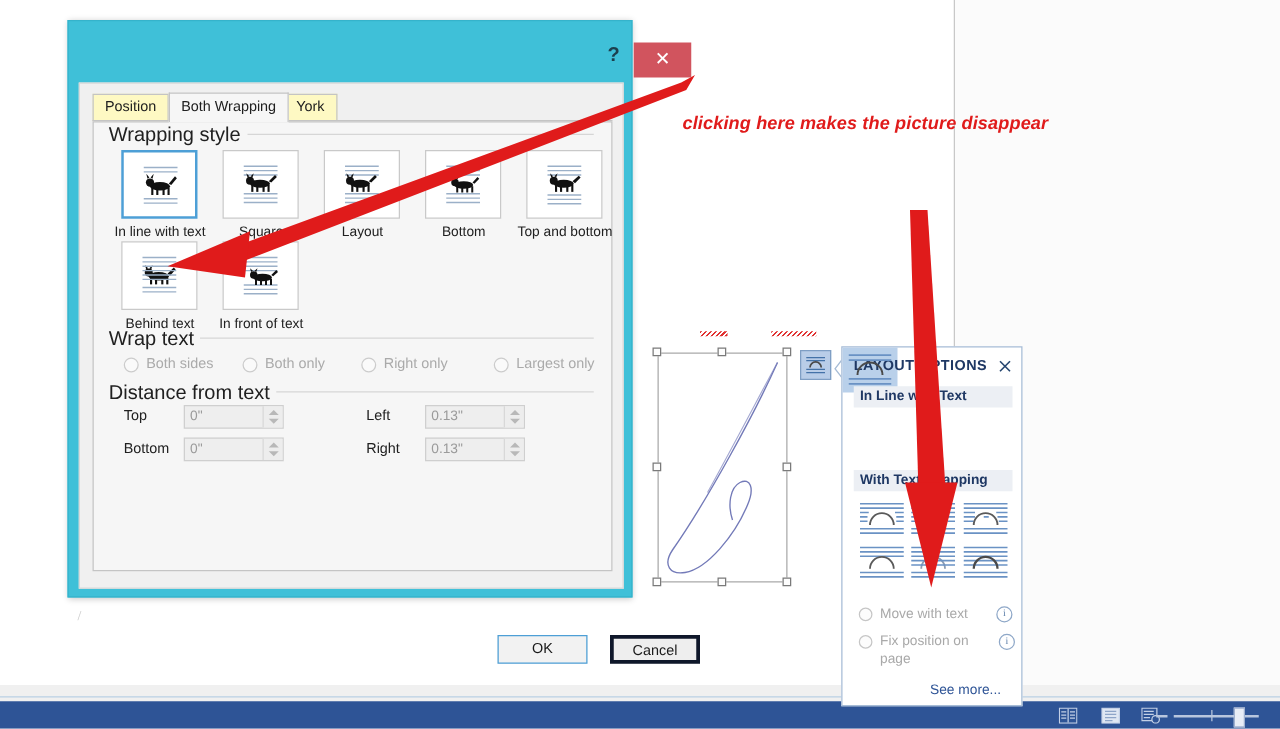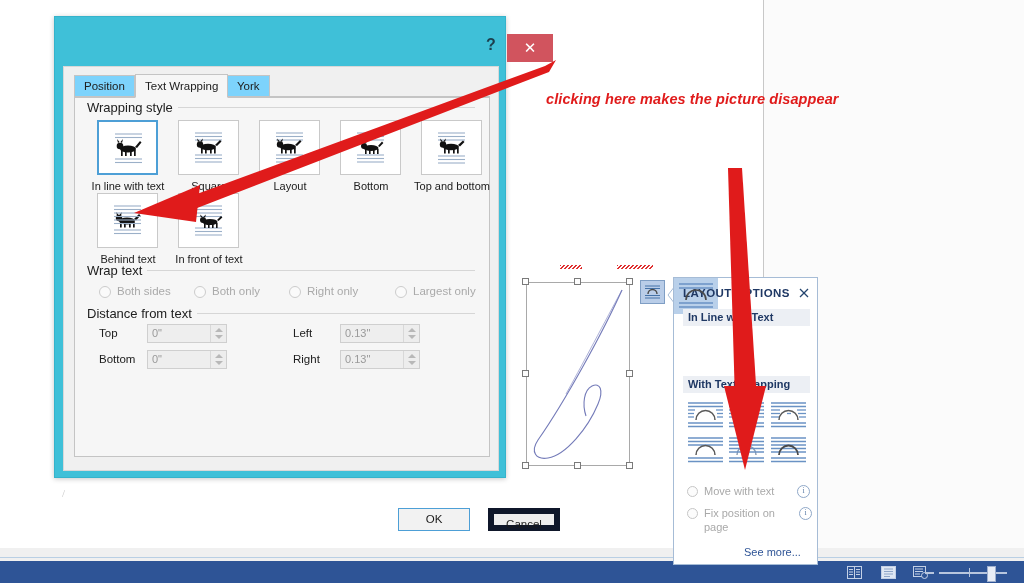--- a/index.html
+++ b/index.html
@@ -100,32 +100,32 @@
 
   #dlg-body{
     position:absolute;left:8px;top:49px;width:436px;height:405px;
     background:#f0f0f0;border:1px solid #d8d8d8;box-sizing:border-box;
   }
 
   
   #tabs{position:absolute;left:10px;top:8px;height:22px;}
   .tab{
     position:absolute;top:0;height:22px;line-height:21px;padding:0 9px;
-    font-size:11.5px;color:#202020;background:#7dd3fc;border:1px solid #c4c4c4;
+    font-size:11.5px;color:#202020;background:#fef9c3;border:1px solid #c4c4c4;
     box-sizing:border-box;cursor:pointer;white-space:nowrap;
   }
   .tab.active{background:#f6f6f6;border-bottom-color:#f6f6f6;z-index:3;top:-1px;height:24px;line-height:22px;}
   #tab-underline{position:absolute;left:10px;top:29px;width:416px;height:1px;background:#c4c4c4;}
 
   #panel{
     position:absolute;left:10px;top:30px;width:416px;height:360px;
     background:#f6f6f6;border:1px solid #c4c4c4;box-sizing:border-box;
   }
 
-  .grp-title{position:absolute;font-size:13px;color:#202020;background:#f6f6f6;padding-right:5px;z-index:2;}
+  .grp-title{position:absolute;font-size:16px;color:#202020;background:#f6f6f6;padding-right:5px;z-index:2;}
   .grp-line{position:absolute;height:1px;background:#d6d6d6;}
 
   .wrapopt{position:absolute;width:61px;}
   .wrapopt .thumb{
     position:absolute;left:0;top:0;width:61px;height:55px;
     background:#ffffff;border:1px solid #c9c9c9;box-sizing:border-box;cursor:pointer;
   }
   .wrapopt.sel .thumb{border:2px solid #4d9fd6;}
   .wrapopt .cap{
     position:absolute;left:-12px;top:60px;width:86px;text-align:center;
@@ -144,21 +144,21 @@
     box-sizing:border-box;
   }
   .dfield .box .val{position:absolute;left:4px;top:2px;font-size:11px;color:#9a9a9a;}
   .dfield .spin{position:absolute;right:0;top:0;width:15px;height:17px;background:#ededed;border-left:1px solid #d8d8d8;}
   .dfield .spin .ar{position:absolute;left:4px;width:0;height:0;border-left:4px solid transparent;border-right:4px solid transparent;}
   .dfield .spin .up{top:3px;border-bottom:4px solid #b8b8b8;}
   .dfield .spin .dn{top:10px;border-top:4px solid #b8b8b8;}
 
   .dbtn{
     position:absolute;top:441px;width:72px;height:23px;background:#eeeeee;
-    border:6px solid #0f172a;box-sizing:border-box;font-size:11.5px;color:#1a1a1a;
+    border:3px solid #0f172a;box-sizing:border-box;font-size:11.5px;color:#1a1a1a;
     text-align:center;line-height:21px;cursor:pointer;
   }
   #btn-ok{left:334px;border:1px solid #4d9fd6;background:#f2f2f2;}
   #btn-cancel{left:424px;}
 
   
   #annot-text{
     position:absolute;left:546px;top:91px;
     font-size:14.5px;font-weight:bold;font-style:italic;color:#e01b1b;
     white-space:nowrap;letter-spacing:.1px;
@@ -398,21 +398,21 @@
 <div id="layout-dialog">
   <div id="dlg-help">?</div>
   <div id="dlg-close-btn">
     <div class="x">✕</div>
   </div>
 
   <div id="dlg-body">
 
     <div id="tabs">
       <div class="tab" style="left:0px;">Position</div>
-      <div class="tab active" style="left:61px;">Text Wrapping</div>
+      <div class="tab active" style="left:61px;">Both Wrapping</div>
       <div class="tab" style="left:153px;">York</div>
     </div>
     <div id="tab-underline"></div>
 
     <div id="panel">
 
       <div class="grp-title" style="left:12px;top:2px;">Wrapping style</div>
       <div class="grp-line" style="left:85px;top:9px;width:315px;"></div>
 
       <div class="wrapopt sel" style="left:22px;top:22px;">

